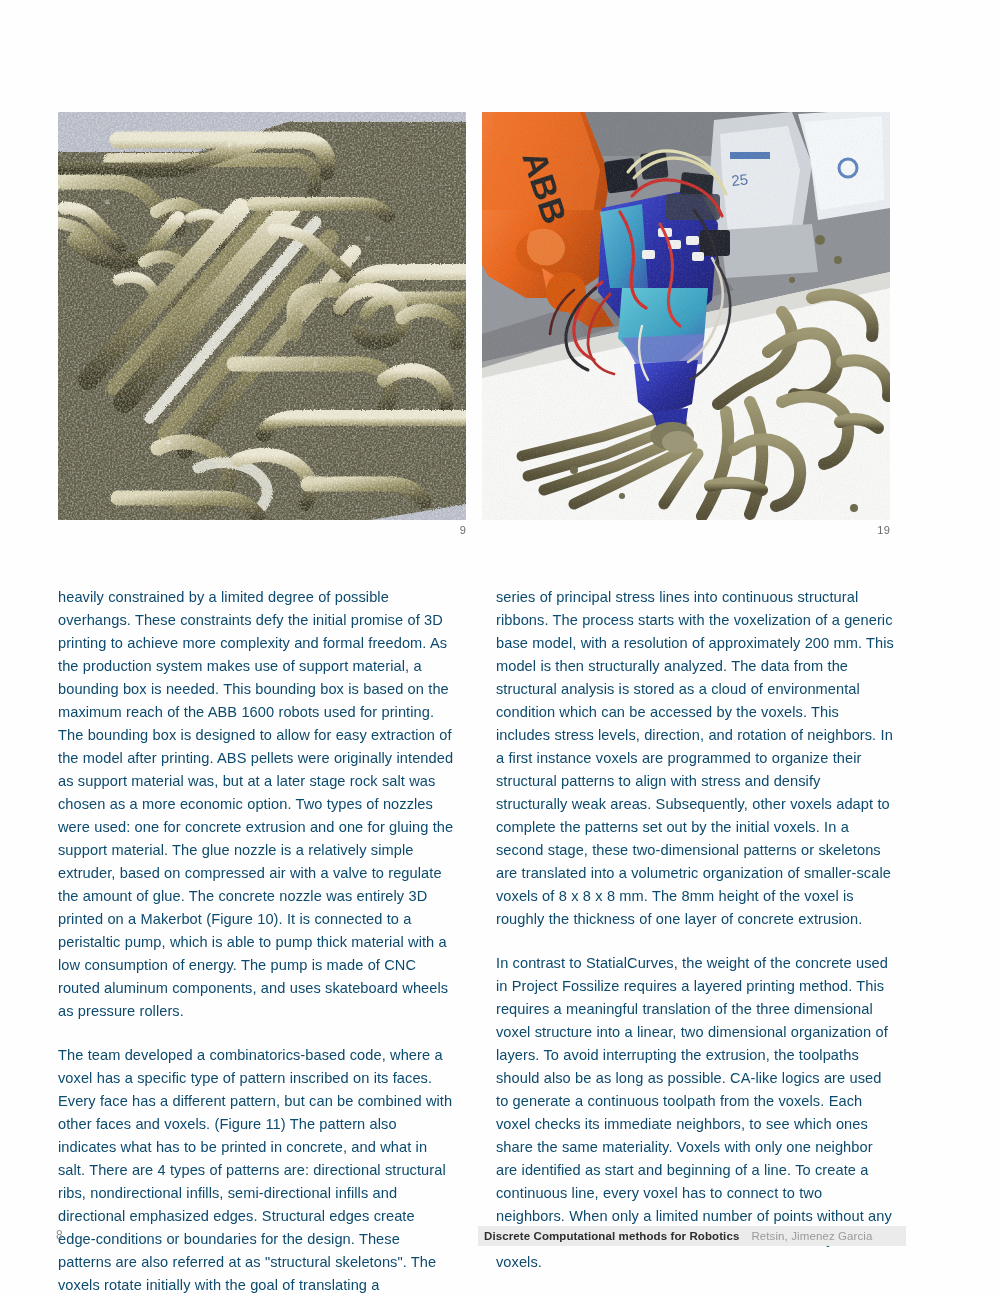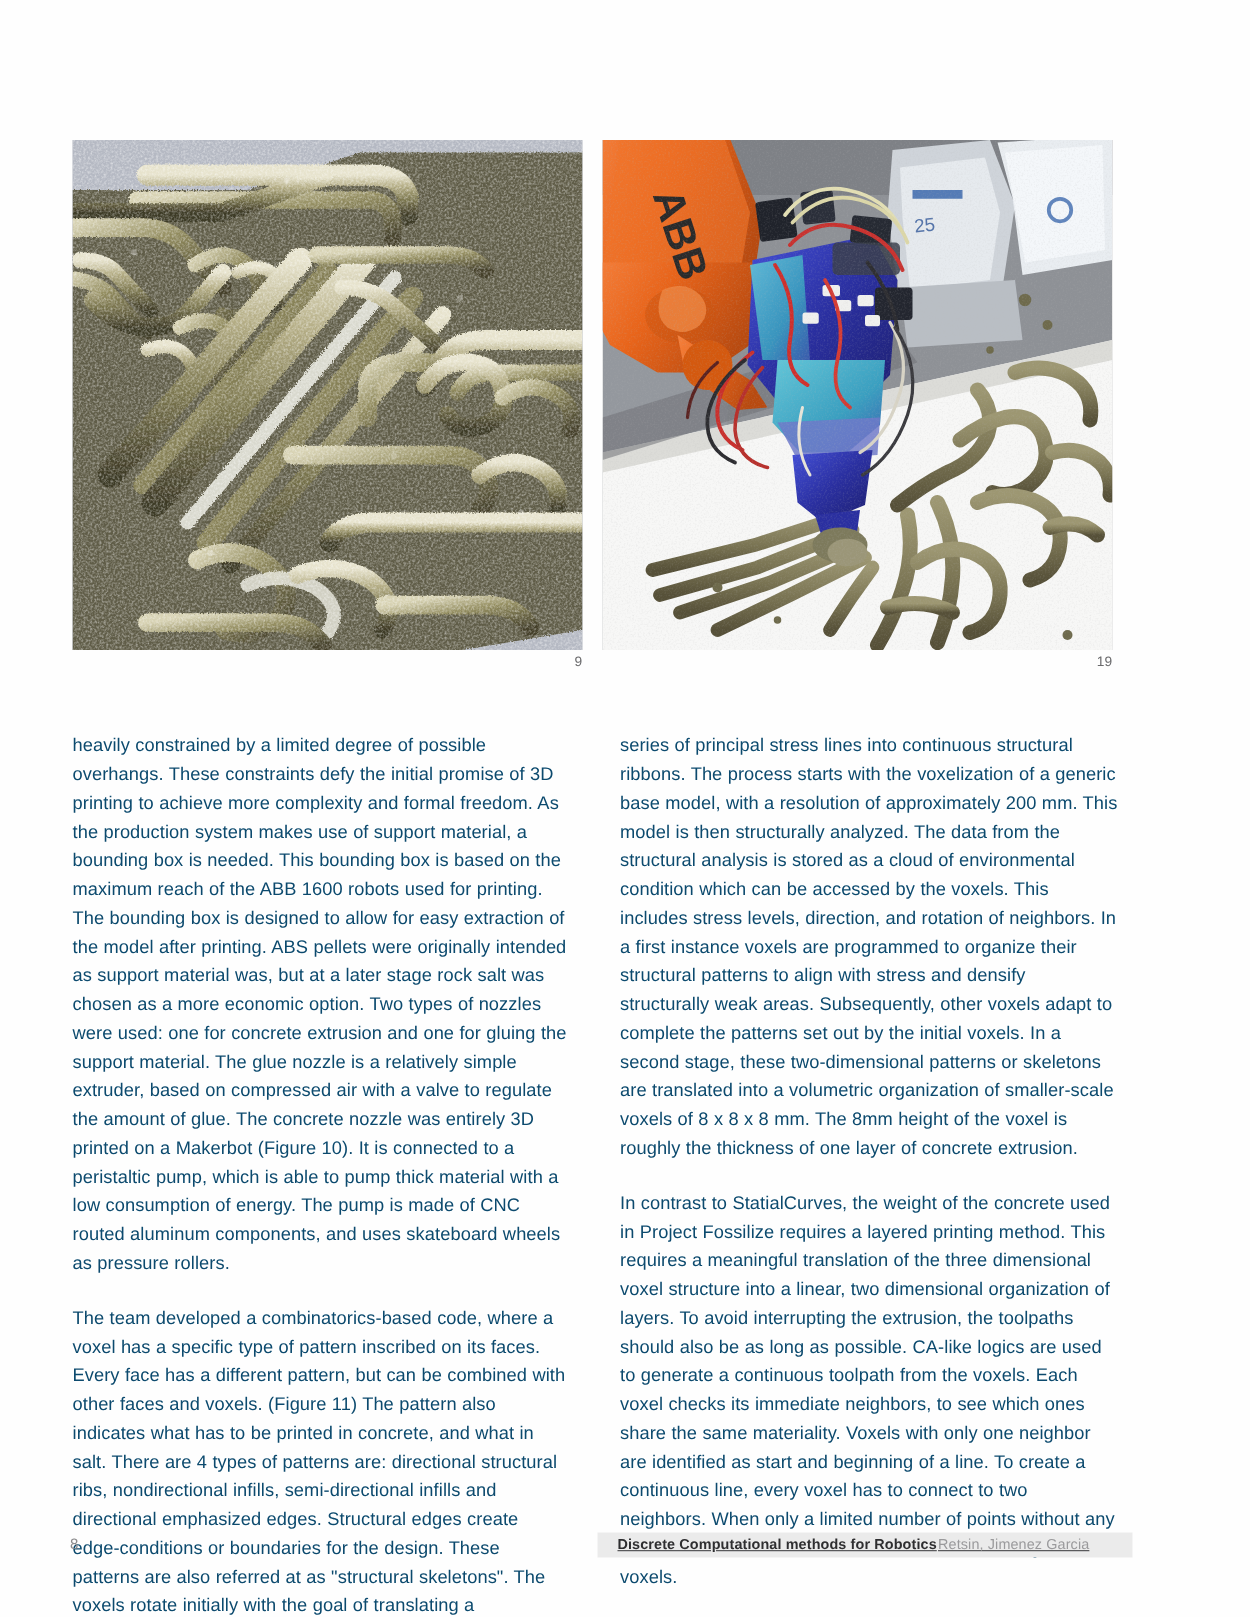--- a/index.html
+++ b/index.html
@@ -111,34 +111,33 @@
   }
   .running-head {
     position: absolute;
     left: 478px;
     top: 0;
     width: 428px;
     height: 20px;
     background: #ebebeb;
     display: flex;
     align-items: center;
-    padding-left: 16px;
+    padding-left: 6px;
     box-sizing: border-box;
     font-size: 11.5px;
     white-space: nowrap;
-    text-decoration: underline;
   }
   .running-head .rh-title {
     font-weight: bold;
     color: #2e2e30;
     letter-spacing: .1px;
   }
   .running-head .rh-authors {
     color: #9a9a9c;
-    margin-left: 1px;
+    margin-left: 12px;
     letter-spacing: .1px;
   }
 </style>
 </head>
 <body>
 
 <div class="page">
 
   <div class="figures">
 

